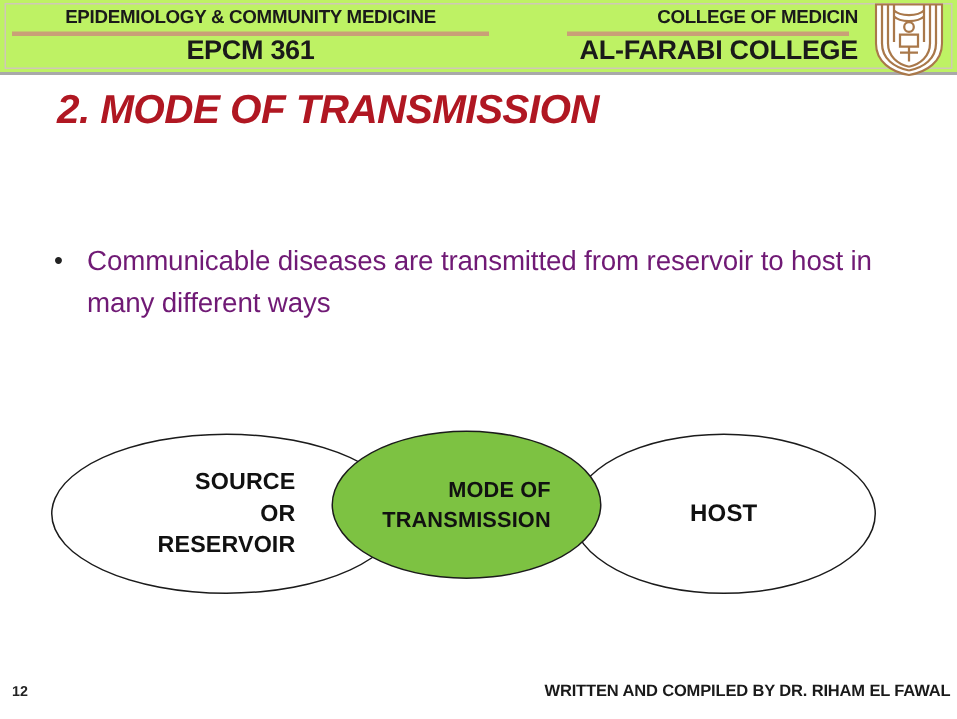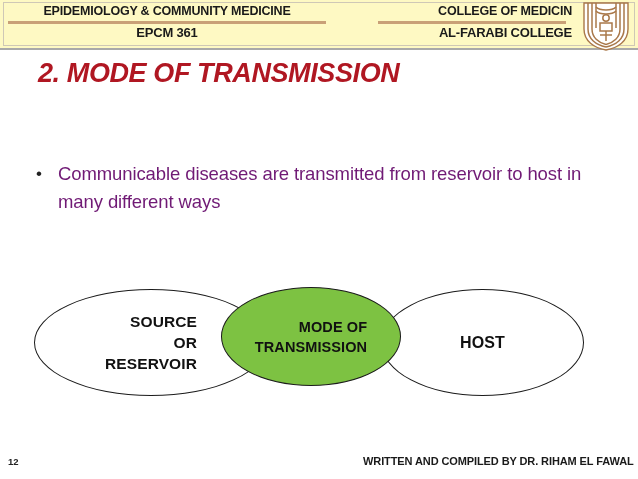--- a/index.html
+++ b/index.html
@@ -18,21 +18,21 @@
     overflow: hidden;
   }
 
   
   .header-band {
     position: absolute;
     left: 0;
     top: 0;
     width: 638px;
     height: 50px;
-    background: #fef9c3;
+    background: #bef264;
     border-bottom: 2px solid #a9a9a9;
     box-sizing: border-box;
   }
   .header-band::before {
     content: "";
     position: absolute;
     left: 3px; right: 3px; top: 2px; bottom: 2px;
     border: 1px solid #cfc8b6;
     pointer-events: none;
   }
@@ -60,21 +60,21 @@
     line-height: 15px;
   }
   .hdr-rule {
     height: 2.5px;
     background: #c9a077;
     margin: 2px auto 1px auto;
     width: 100%;
   }
   .hdr-rule.short { width: 94%; }
   .hdr-line2 {
-    font-size: 13px;
+    font-size: 18px;
     font-weight: bold;
     color: #1a1a1a;
     letter-spacing: -0.2px;
     white-space: nowrap;
     line-height: 16px;
   }
 
   
   .logo {
     position: absolute;

